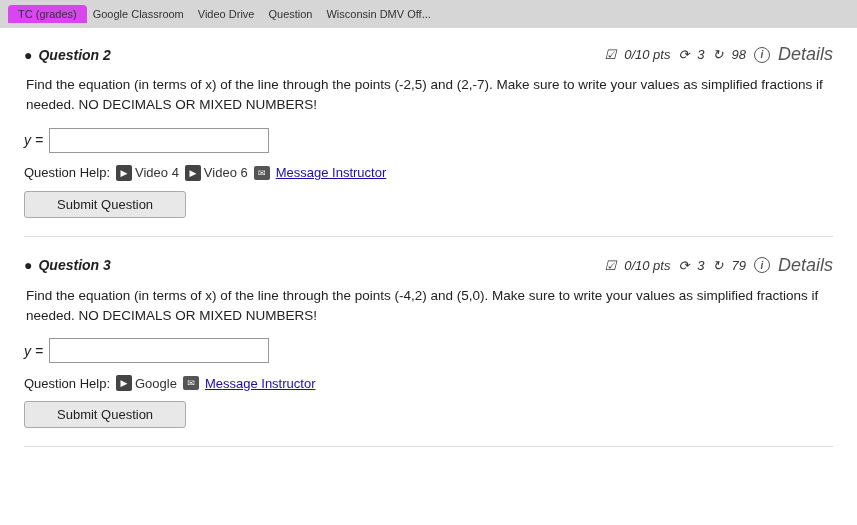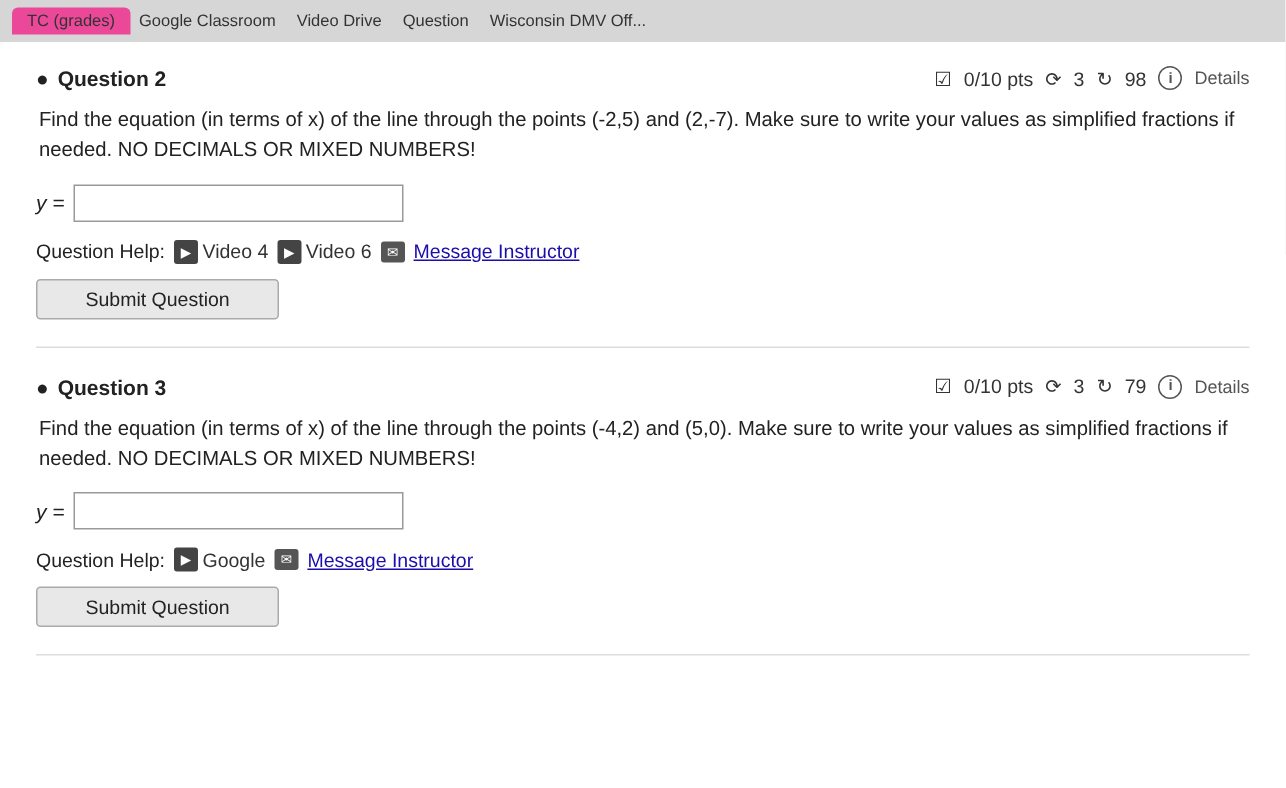--- a/index.html
+++ b/index.html
@@ -13,41 +13,42 @@
       height: 28px;
       background: #d6d6d6;
       display: flex;
       align-items: center;
       padding: 0 8px;
       gap: 6px;
       font-size: 11px;
       color: #333;
     }
     .browser-bar .tab {
-      background: #ec4899;
+      background: #d946ef;
       border-radius: 4px 4px 0 0;
       padding: 3px 10px;
       font-size: 11px;
     }
     .content-area {
       background: #fff;
       margin: 0;
       padding: 16px 24px;
       min-height: 497px;
     }
     .question-block {
       border-bottom: 1px solid #ddd;
       padding-bottom: 18px;
       margin-bottom: 18px;
     }
     .question-header {
       display: flex;
       justify-content: space-between;
       align-items: center;
       margin-bottom: 10px;
+      font-style: italic;
     }
     .question-title {
       font-weight: bold;
       font-size: 14px;
       display: flex;
       align-items: center;
       gap: 6px;
     }
     .question-title::before {
       content: '●';
@@ -59,21 +60,21 @@
       gap: 8px;
       font-size: 13px;
       color: #333;
     }
     .details-link {
       color: #555;
       text-decoration: none;
       display: flex;
       align-items: flex-end;
       gap: 3px;
-      font-size: 12px;
+      font-size: 18px;
     }
     .question-body {
       font-size: 13.5px;
       line-height: 1.5;
       margin-bottom: 12px;
       padding-left: 2px;
     }
     .answer-row {
       display: flex;
       align-items: center;

